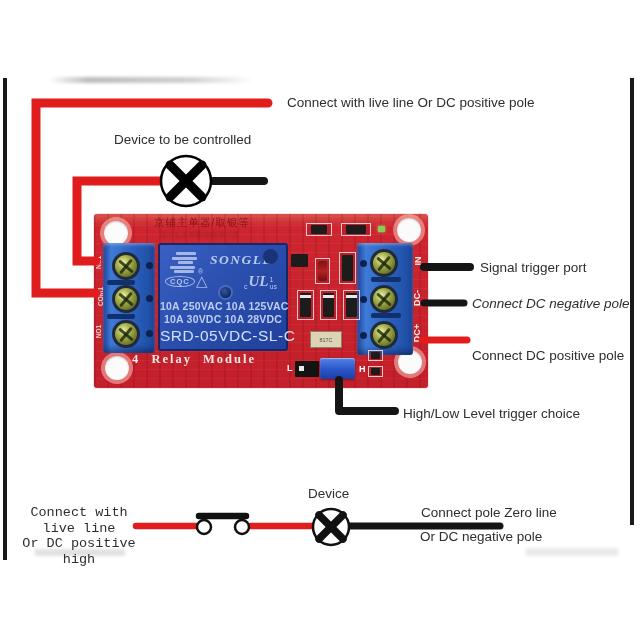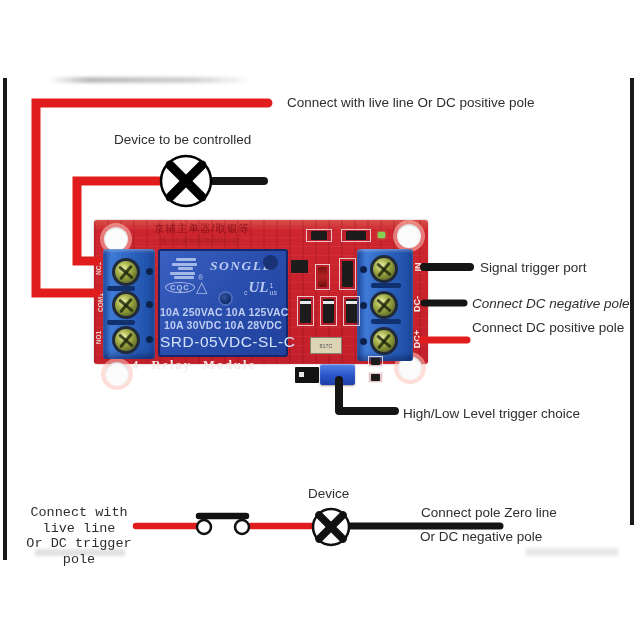--- a/index.html
+++ b/index.html
@@ -13,21 +13,21 @@
   .smudge-top{left:48px;top:77px;width:205px;height:6px;opacity:.45;
     background:linear-gradient(90deg,rgba(80,80,80,0),rgba(70,70,70,.8) 20%,rgba(90,90,90,.6) 70%,rgba(120,120,120,0));}
   .smudge-bl{left:35px;top:549px;width:90px;height:7px;opacity:.22;background:#7a7a7a;}
   .smudge-br{left:526px;top:548px;width:92px;height:8px;opacity:.18;background:#8a8a8a;}
 
   
   .lbl{position:absolute;font-size:13.5px;color:#2e2e2e;white-space:nowrap;line-height:15.5px;}
   .lbl-center{text-align:center;white-space:normal;font-family:Liberation Mono, monospace;}
 
   
-  .module{position:absolute;left:94px;top:220px;width:334px;height:144px;border-radius:3px;
+  .module{position:absolute;left:94px;top:214px;width:334px;height:174px;border-radius:3px;
     background:linear-gradient(180deg,#d8524a 0%,#cd2630 7%,#c8222c 55%,#c2202b 100%);
     box-shadow:0 0 2px rgba(120,0,10,.4);}
   .module::before{content:"";position:absolute;inset:0;border-radius:3px;pointer-events:none;
     background:repeating-linear-gradient(90deg,rgba(120,10,20,.16) 0 1.5px,transparent 1.5px 13px),
                repeating-linear-gradient(0deg,rgba(255,130,115,.10) 0 1px,transparent 1px 9px);}
   .hole{position:absolute;width:24px;height:24px;border-radius:50%;background:#fbfbfb;
     box-shadow:0 0 0 4px rgba(255,195,185,.55), inset 0 1px 2px rgba(0,0,0,.18);}
   .term{position:absolute;border-radius:3px;
     background:linear-gradient(90deg,#1f4da8 0%,#3f7ad6 16%,#2a62be 55%,#1d4ba2 100%);
     box-shadow:inset 0 2px 3px rgba(255,255,255,.3), inset 0 -4px 6px rgba(0,0,40,.4);}
@@ -244,24 +244,24 @@
     <circle cx="242" cy="527" r="7" fill="#ffffff" stroke="#111111" stroke-width="2.5"></circle>
     <circle cx="331" cy="527" r="18" fill="#ffffff" stroke="#111111" stroke-width="2.5"></circle>
     <line x1="319" y1="515" x2="343" y2="539" stroke="#111111" stroke-width="7.5" stroke-linecap="round"></line>
     <line x1="343" y1="515" x2="319" y2="539" stroke="#111111" stroke-width="7.5" stroke-linecap="round"></line>
   </svg>
 
   <div class="lbl" style="left:287px;top:95px;">Connect with live line Or DC positive pole</div>
   <div class="lbl" style="left:114px;top:132px;">Device to be controlled</div>
   <div class="lbl" style="left:480px;top:260px;">Signal trigger port</div>
   <div class="lbl" style="left:472px;top:296px;font-style:italic;">Connect DC negative pole</div>
-  <div class="lbl" style="left:472px;top:320px;text-align:center;">Connect DC positive pole</div>
+  <div class="lbl" style="left:472px;top:348px;text-align:center;">Connect DC positive pole</div>
   <div class="lbl" style="left:403px;top:406px;">High/Low Level trigger choice</div>
 
   <div class="lbl lbl-center" style="left:12px;top:505px;width:134px;">
     <div>Connect with live line</div>
-    <div>Or DC trigger pole</div>
+    <div>Or DC positive high</div>
   </div>
   <div class="lbl" style="left:308px;top:486px;">Device</div>
   <div class="lbl" style="left:421px;top:505px;">Connect pole Zero line</div>
   <div class="lbl" style="left:420px;top:529px;">Or DC negative pole</div>
 
 </div>
 
 </body></html>

